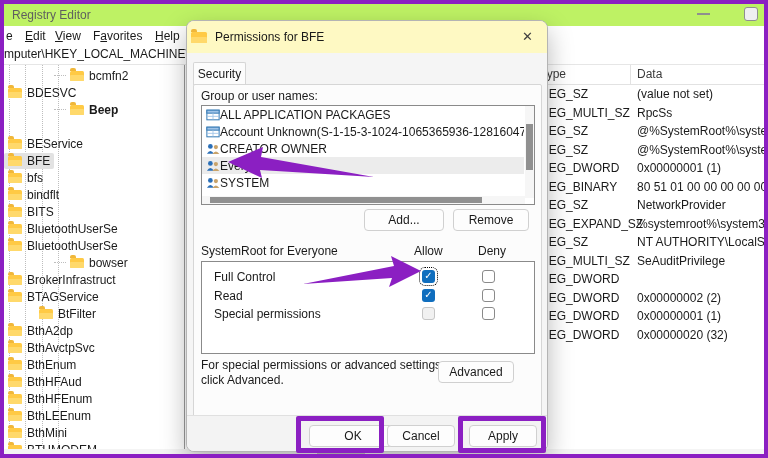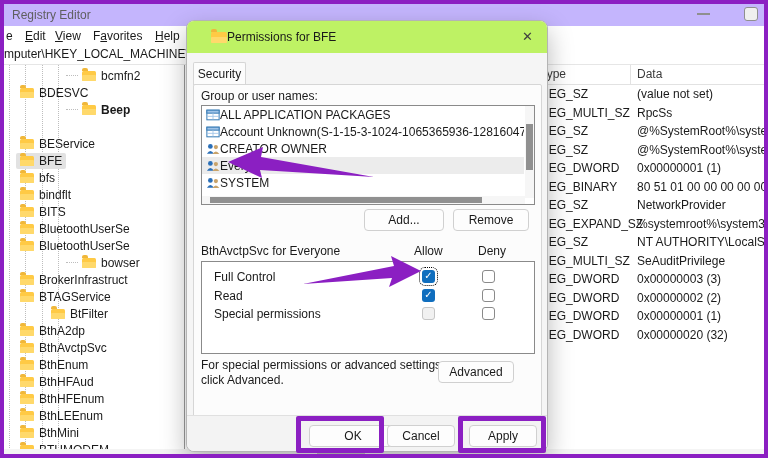--- a/index.html
+++ b/index.html
@@ -2,33 +2,33 @@
 <html><head>
 <meta charset="utf-8">
 <style>
   :root{ --purple:#8b1fc2; --ink:#1a1a1a; }
   *{box-sizing:border-box; margin:0; padding:0;}
   body{font-family:"Liberation Sans",sans-serif;}
   .screen{position:relative;width:768px;height:458px;background:#fff;overflow:hidden;font-size:12px;color:var(--ink);}
   .frame{position:absolute;inset:0;border:4px solid var(--purple);z-index:60;pointer-events:none;}
 
   
-  .titlebar{position:absolute;left:4px;top:4px;right:4px;height:22px;background:#c4b5fd;display:flex;align-items:center;padding-left:8px;color:#5f5f5f;}
+  .titlebar{position:absolute;left:4px;top:4px;right:4px;height:22px;background:#bef264;display:flex;align-items:center;padding-left:8px;color:#5f5f5f;}
   .win-min{position:absolute;top:13px;right:58px;width:13px;height:2px;background:#8f8f8f;}
   .win-max{position:absolute;top:7px;right:10px;width:14px;height:14px;border:1px solid #8f8f8f;border-radius:3px;background:#efefef;}
   .menubar{position:absolute;left:4px;top:27px;right:4px;height:19px;background:#fff;}
   .menu-item{position:absolute;top:2px;color:var(--ink);}
   .menu-item u{text-decoration:underline;}
   .addressbar{position:absolute;left:4px;top:47px;right:4px;height:17px;background:#fff;white-space:nowrap;overflow:hidden;}
   .hline{position:absolute;left:4px;right:4px;top:64px;height:1px;background:#e6e6e6;}
 
   
   .tree{position:absolute;left:4px;top:65px;width:180px;bottom:4px;overflow:hidden;background:#fff;}
   .guide{position:absolute;top:0;bottom:0;width:0;border-left:1px dotted #bdbdbd;}
-  .tree-item{position:absolute;left:0;height:17px;width:230px;display:flex;align-items:center;padding-left:12px;}
+  .tree-item{position:absolute;left:0;height:17px;width:230px;display:flex;align-items:center;}
   .tree-dash{margin-left:50px;width:12px;border-top:1px dotted #bdbdbd;height:0;}
   .tlabel{display:flex;align-items:center;gap:5px;padding:1px 4px;border-radius:2px;white-space:nowrap;}
   .tree-item.selected .tlabel{background:#e2e2e2;}
   .folder{position:relative;width:14px;height:10px;background:#ffca45;border-radius:1.5px;flex:none;}
   .folder::before{content:'';position:absolute;top:-3px;left:0;width:6px;height:3px;background:#f0b73a;border-radius:2px 2px 0 0;}
   .folder::after{content:'';position:absolute;left:0;bottom:0;width:100%;height:6px;background:#ffd96b;border-radius:1px;}
   .vdivider{position:absolute;left:184px;top:65px;bottom:4px;width:1px;background:#9a9a9a;z-index:2;}
 
   
   .values{position:absolute;left:186px;top:65px;right:4px;bottom:4px;background:#fff;}
@@ -36,21 +36,21 @@
   .head-line{position:absolute;left:0;right:0;top:19px;height:1px;background:#e2e2e2;}
   .vsep{position:absolute;top:0;height:19px;width:1px;background:#e2e2e2;}
   .vrow{position:absolute;left:0;right:0;height:18px;white-space:nowrap;}
   .vtype{position:absolute;left:354px;}
   .vdata{position:absolute;left:451px;right:0;overflow:hidden;}
   .bscroll{position:absolute;left:4px;right:4px;bottom:4px;height:5px;background:#f4f4f4;z-index:3;}
   .bthumb{position:absolute;left:313px;top:0;width:48px;height:5px;background:#c9c9c9;}
 
   
   .dialog{position:absolute;left:186px;top:20px;width:362px;height:432px;background:#f5f5f5;border:1px solid #b4b4b4;border-radius:8px;box-shadow:0 10px 26px rgba(0,0,0,.28);z-index:10;overflow:hidden;}
-  .dlg-title{position:absolute;left:0;top:0;right:0;height:32px;background:#bef264;display:flex;align-items:center;padding-left:24px;}
+  .dlg-title{position:absolute;left:0;top:0;right:0;height:32px;background:#fef9c3;display:flex;align-items:center;padding-left:4px;gap:8px;}
   .dlg-title .folder{width:16px;height:11px;}
   .dlg-close{position:absolute;right:14px;top:8px;font-size:13px;color:#404040;cursor:default;}
   .tab{position:absolute;left:6px;top:41px;width:53px;height:23px;background:#fcfcfc;border:1px solid #d6d6d6;border-bottom:none;border-radius:2px 2px 0 0;display:flex;align-items:center;justify-content:center;}
   .tabpage{position:absolute;left:6px;top:63px;width:349px;height:333px;background:#fcfcfc;border:1px solid #d6d6d6;border-radius:2px;}
   .dlabel{position:absolute;white-space:nowrap;}
   .userlist{position:absolute;left:14px;top:84px;width:334px;height:100px;background:#fff;border:1px solid #8a8a8a;overflow:hidden;}
   .user-row{position:absolute;left:0;right:10px;height:17px;display:flex;align-items:center;padding-left:4px;white-space:nowrap;overflow:hidden;}
   .user-row.selected{background:#ececec;}
   .uicon{width:14px;height:14px;flex:none;}
   .v-scroll{position:absolute;right:0;top:0;width:9px;height:92px;background:#f6f6f6;}
@@ -301,21 +301,20 @@
       <div class="vrow" style="top: 170px;">
         <span class="vtype">REG_SZ</span>
         <span class="vdata">NT AUTHORITY\LocalSer</span>
       </div>
       <div class="vrow" style="top: 188.5px;">
         <span class="vtype">REG_MULTI_SZ</span>
         <span class="vdata">SeAuditPrivilege</span>
       </div>
       <div class="vrow" style="top: 207px;">
         <span class="vtype">REG_DWORD</span>
-        <span class="vdata">0x00000003 (3)</span>
       </div>
       <div class="vrow" style="top: 225.5px;">
         <span class="vtype">REG_DWORD</span>
         <span class="vdata">0x00000002 (2)</span>
       </div>
       <div class="vrow" style="top: 244px;">
         <span class="vtype">REG_DWORD</span>
         <span class="vdata">0x00000001 (1)</span>
       </div>
       <div class="vrow" style="top: 262.5px;">
@@ -400,21 +399,21 @@
         </div>
     </div>
 
     <div class="dbtn" style="left:177px;top:188px;width:80px">
         <span>Add...</span>
       </div>
     <div class="dbtn" style="left:266px;top:188px;width:76px">
         <span>Remove</span>
       </div>
 
-    <span class="dlabel" style="left:14px;top:223px">BthAvctpSvc for Everyone</span>
+    <span class="dlabel" style="left:14px;top:223px">SystemRoot for Everyone</span>
     <span class="dlabel" style="left:227px;top:223px">Allow</span>
     <span class="dlabel" style="left:291px;top:223px">Deny</span>
 
     <div class="permbox">
       <div class="perm-row" style="top: 6px;">
           <span class="plabel">Full Control</span>
           <span class="cb allow checked focus">✓</span>
           <span class="cb deny unchecked"></span>
         </div>
         <div class="perm-row" style="top: 24.5px;">

